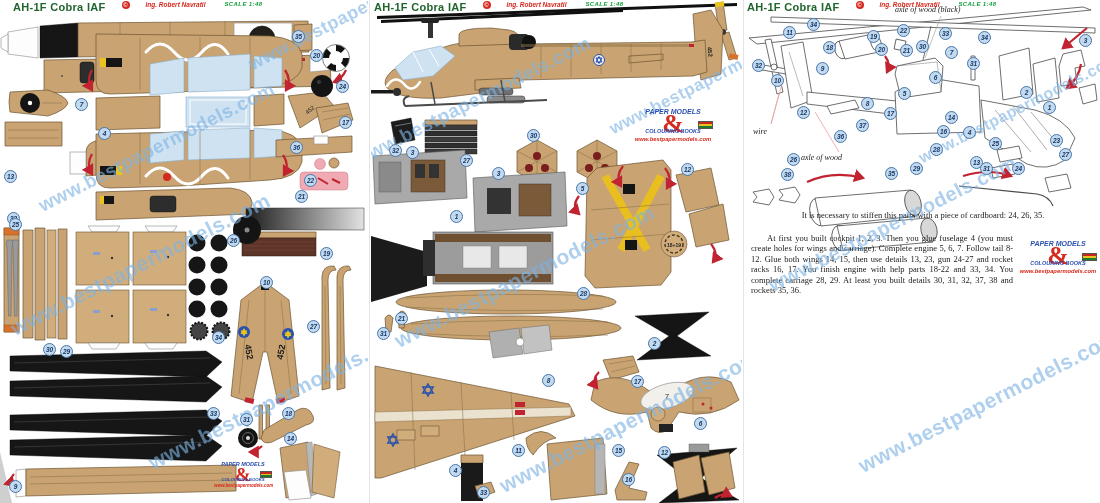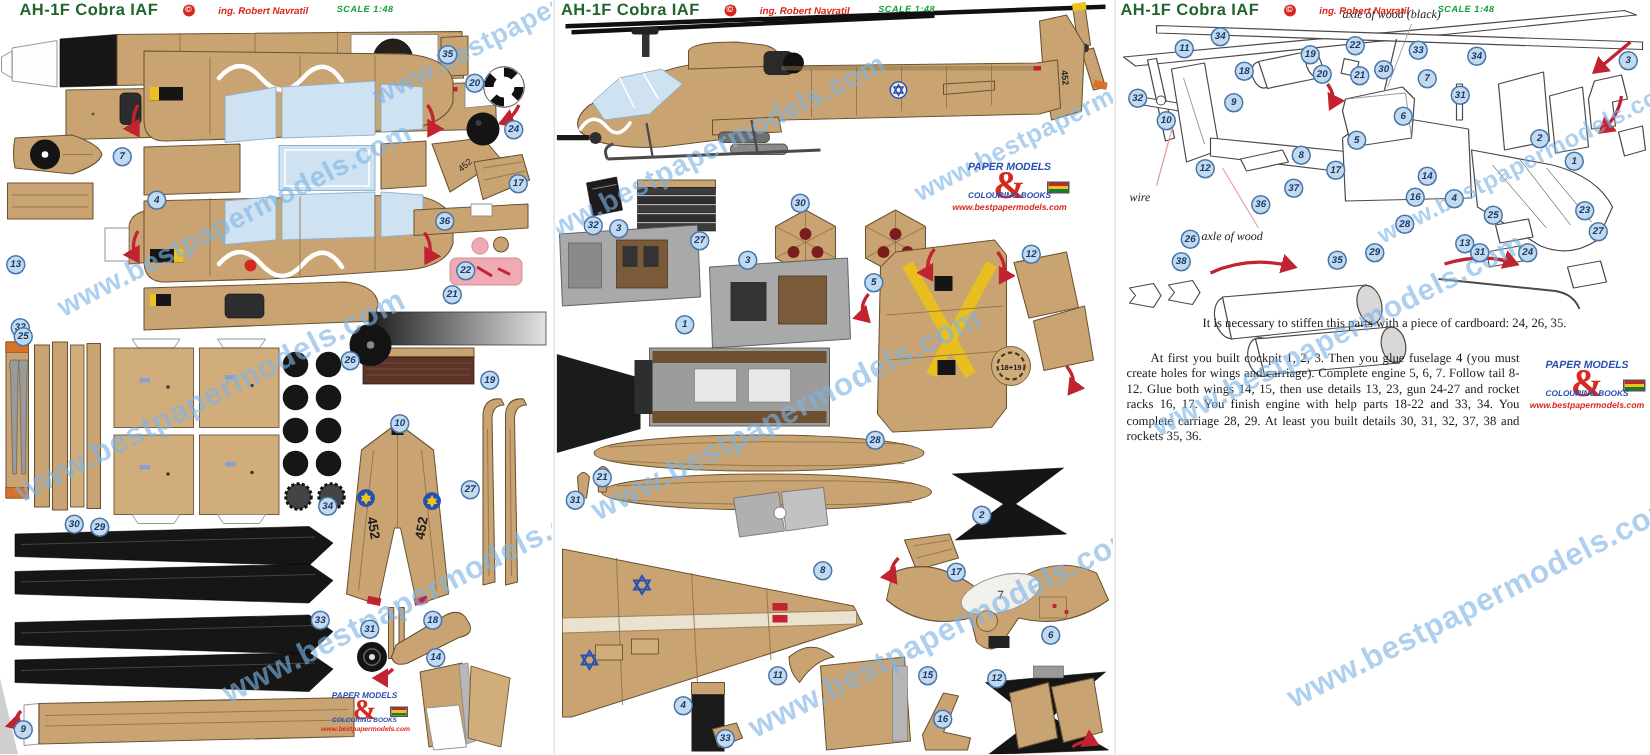--- a/index.html
+++ b/index.html
@@ -3,21 +3,21 @@
 <meta charset="utf-8">
 <style>
   html,body{margin:0;padding:0}
   body{width:1100px;height:503px;position:relative;background:#fff;
        font-family:"Liberation Sans",sans-serif;overflow:hidden}
   .page{position:absolute;top:0;height:503px;background:#fff;overflow:hidden}
   #page1{left:0;width:368px}
   #page2{left:371px;width:371px}
   #page3{left:745px;width:355px}
   .gutter{position:absolute;top:0;width:1px;height:503px;background:#e4e4e4}
-  .page-header{position:absolute;top:1px;display:flex;align-items:center;gap:16px;white-space:nowrap;z-index:30}
+  .page-header{position:absolute;top:1px;display:flex;align-items:flex-start;gap:16px;white-space:nowrap;z-index:30}
   .ph-title{font-size:11px;font-weight:bold;color:#20642e;letter-spacing:.3px}
   .ph-c{width:8px;height:8px;border-radius:50%;background:#d6281e;color:#fff;font-size:6px;line-height:8px;
         text-align:center;font-weight:bold;flex:0 0 auto}
   .ph-credit{font-size:6.5px;font-style:italic;font-weight:bold;color:#d6281e}
   .ph-scale{font-size:6px;font-style:italic;font-weight:bold;color:#14a03c;margin-left:3px;letter-spacing:.4px}
   .wm{position:absolute;color:#7db4e4;opacity:.62;font-weight:bold;white-space:nowrap;
       transform-origin:0 50%;pointer-events:none;z-index:20;letter-spacing:.5px}
   .art{position:absolute;left:0;top:0;z-index:5}
   .co-layer{position:absolute;left:0;top:0;width:100%;height:100%;z-index:25}
   .co{position:absolute;width:11px;height:11px;margin:-6px 0 0 -6px;border-radius:50%;background:#c2d9ee;

